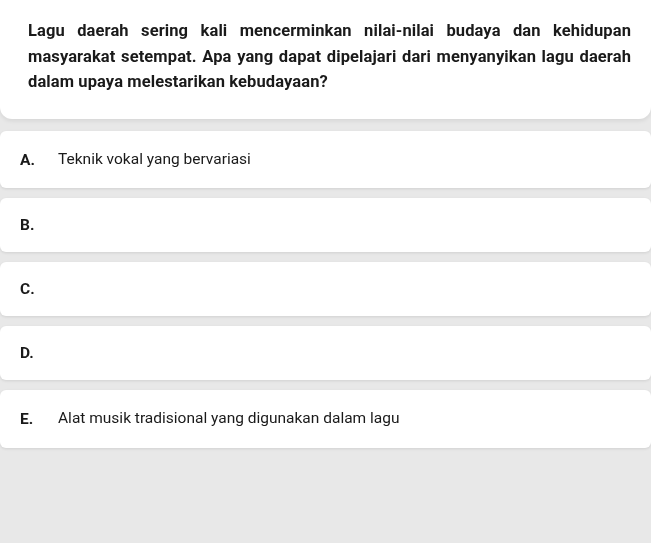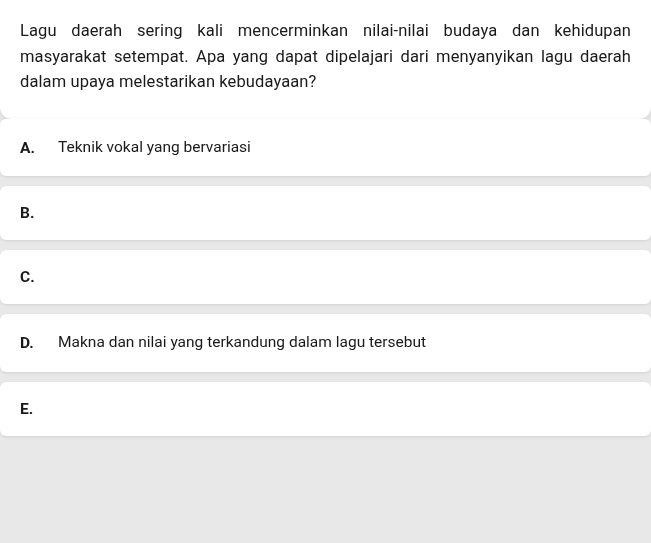--- a/index.html
+++ b/index.html
@@ -9,23 +9,25 @@
     }
     body {
       font-family: -apple-system, BlinkMacSystemFont, 'Segoe UI', Roboto, Arial, sans-serif;
       background: #e8e8e8;
       width: 651px;
       height: 543px;
       overflow: hidden;
     }
     .question-card {
       background: #ffffff;
-      padding: 18px 20px 24px 20px;
+      padding: 18px 20px 24px 28px;
       border-radius: 0 0 12px 12px;
       box-shadow: 0 2px 4px rgba(0,0,0,0.08);
+      margin-bottom: 12px;
+      font-weight: bold;
     }
     .question-text {
       font-size: 16.5px;
       line-height: 1.55;
       color: #1a1a1a;
       text-align: justify;
       letter-spacing: 0.1px;
     }
     .option-card {
       background: #ffffff;
@@ -65,18 +67,18 @@
 <div class="option-card">
   <span class="option-letter">B.</span>
 </div>
 
 <div class="option-card">
   <span class="option-letter">C.</span>
 </div>
 
 <div class="option-card">
   <span class="option-letter">D.</span>
-  <span class="option-text">Makna dan nilai yang terkandung dalam lagu tersebut</span>
 </div>
 
 <div class="option-card">
   <span class="option-letter">E.</span>
+  <span class="option-text">Alat musik tradisional yang digunakan dalam lagu</span>
 </div>
 
 </body></html>

